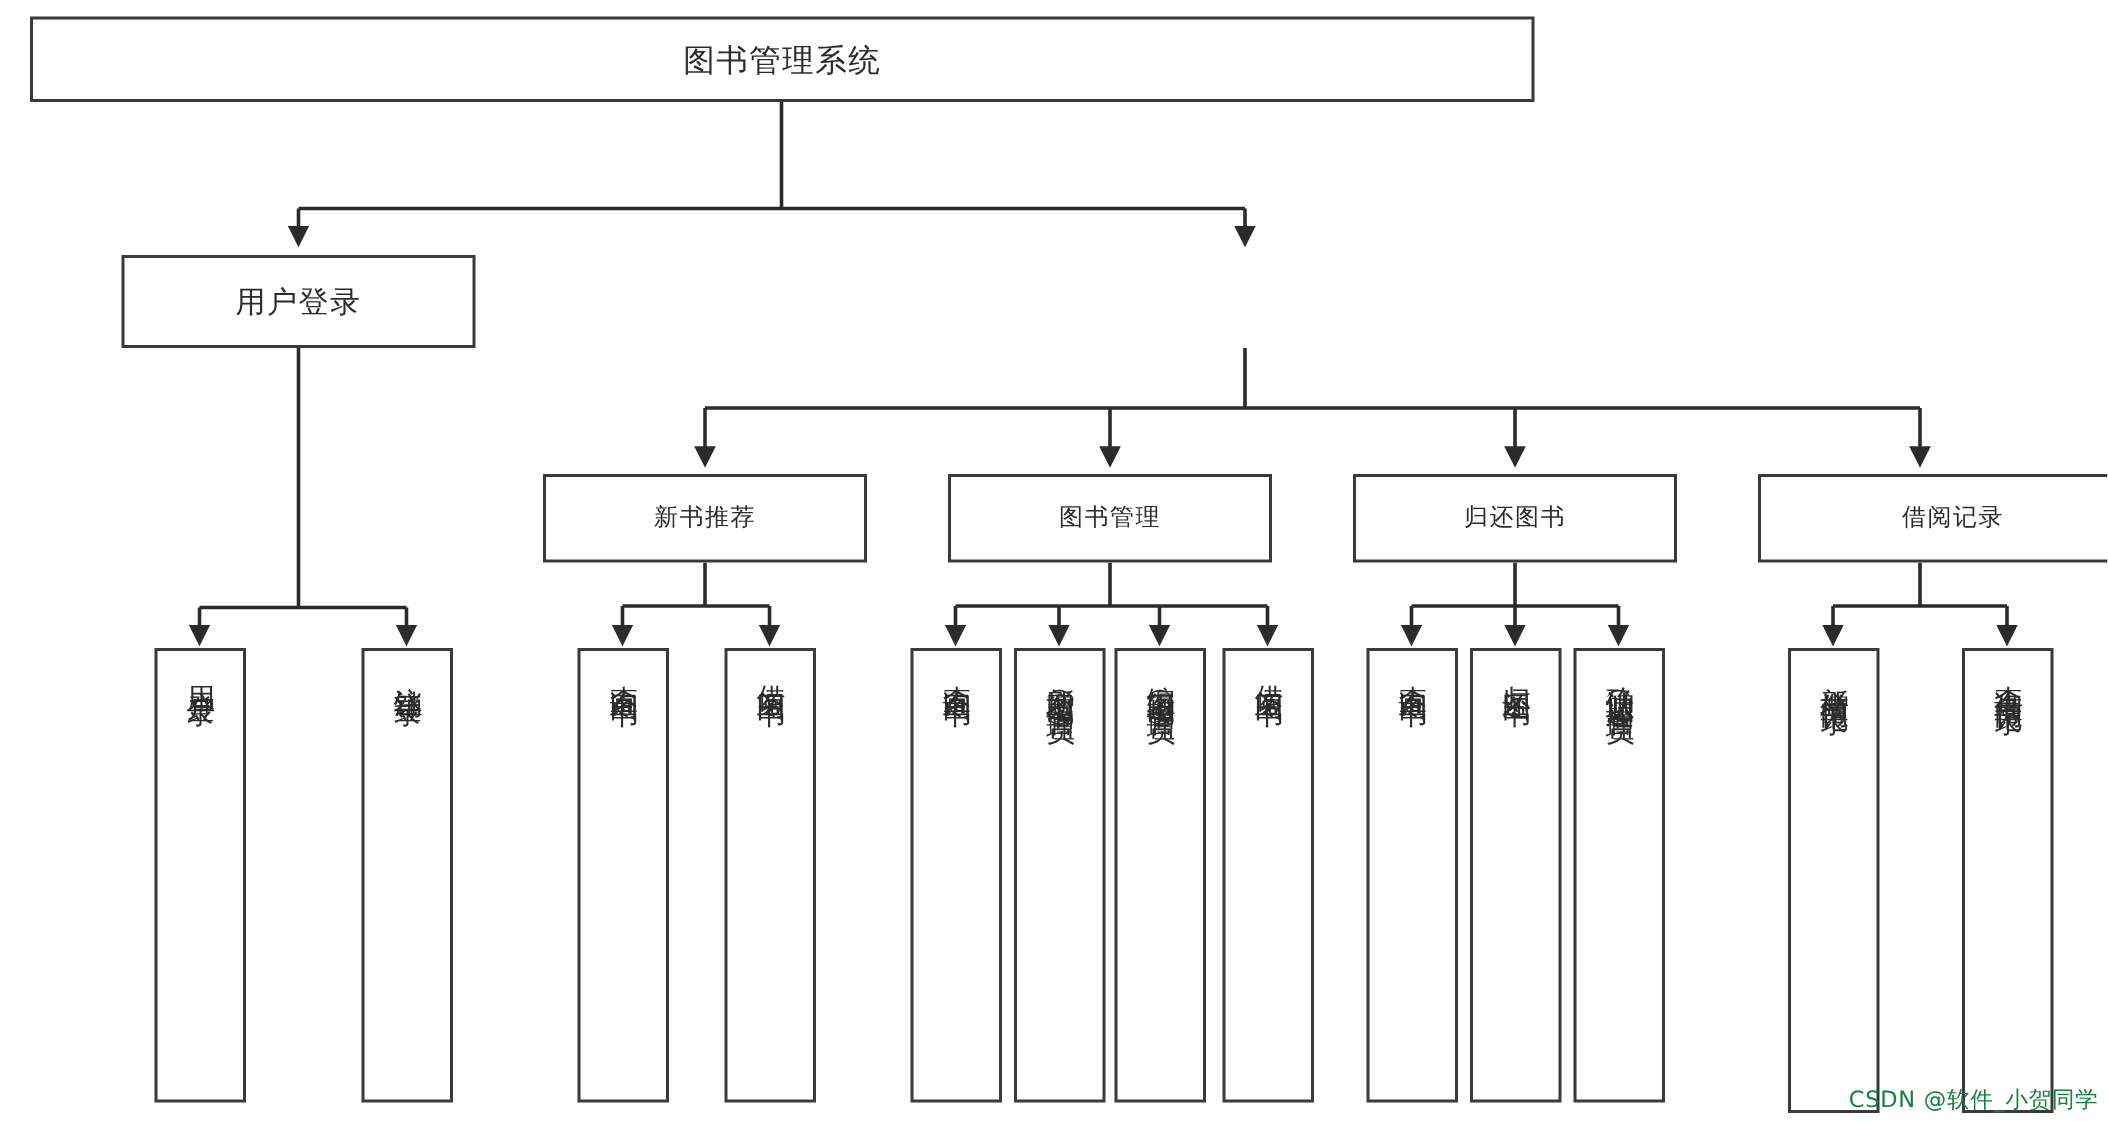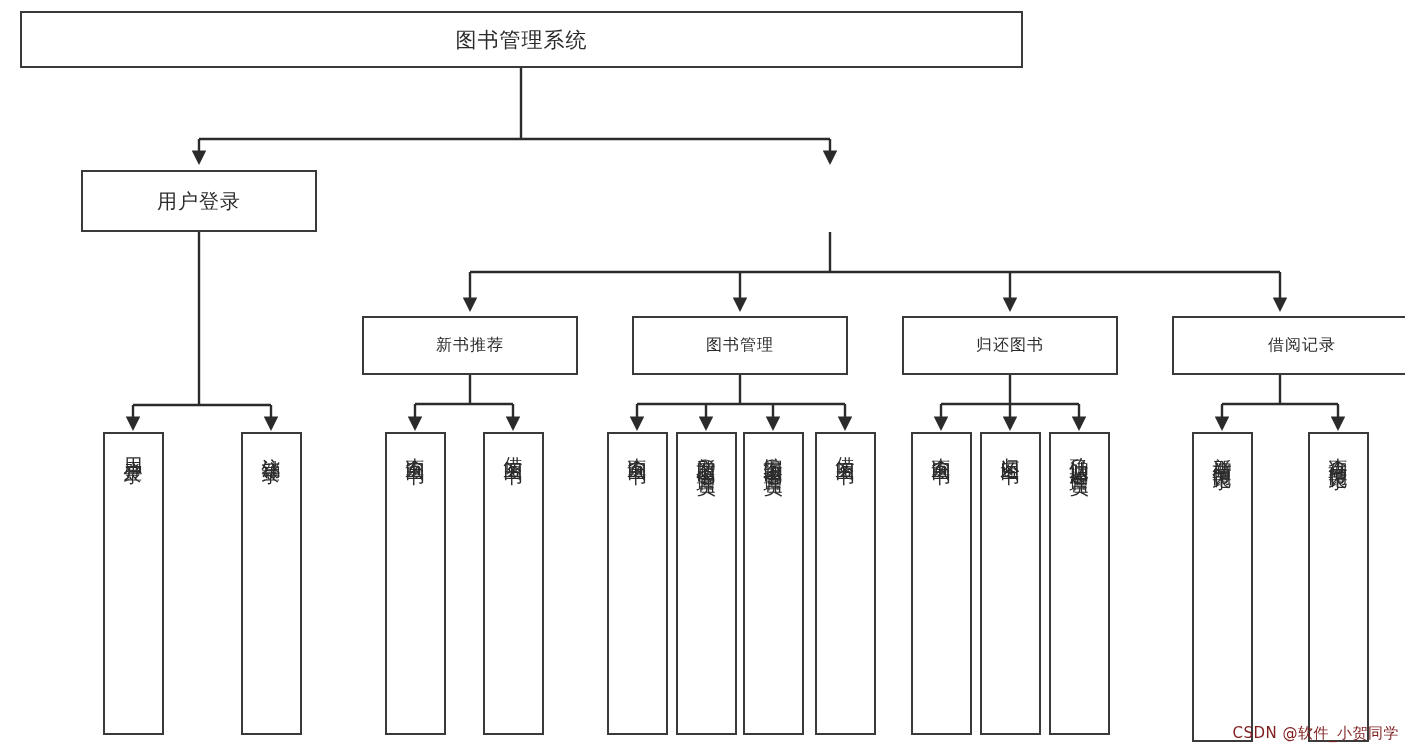--- a/index.html
+++ b/index.html
@@ -60,21 +60,21 @@
   }
   .htext {
     white-space: nowrap;
     letter-spacing: 1px;
   }
   .watermark {
     position: absolute;
     right: 6px;
     bottom: 4px;
     font-size: 15px;
-    color: #7f1d1d;
+    color: #15803d;
     white-space: nowrap;
     letter-spacing: 0.5px;
   }
 </style>
 </head>
 <body>
 
 <div id="diagram">
 
   <svg id="edges" viewBox="0 0 1405 747" xmlns="http://www.w3.org/2000/svg">

